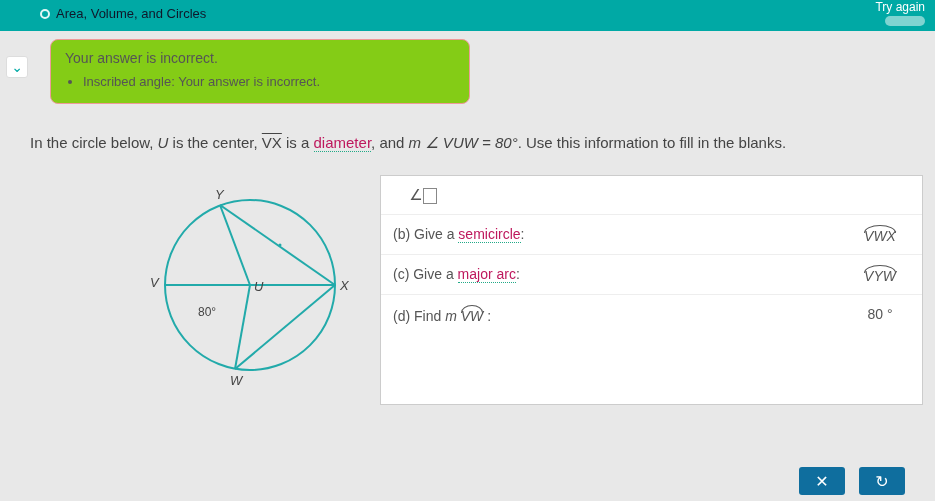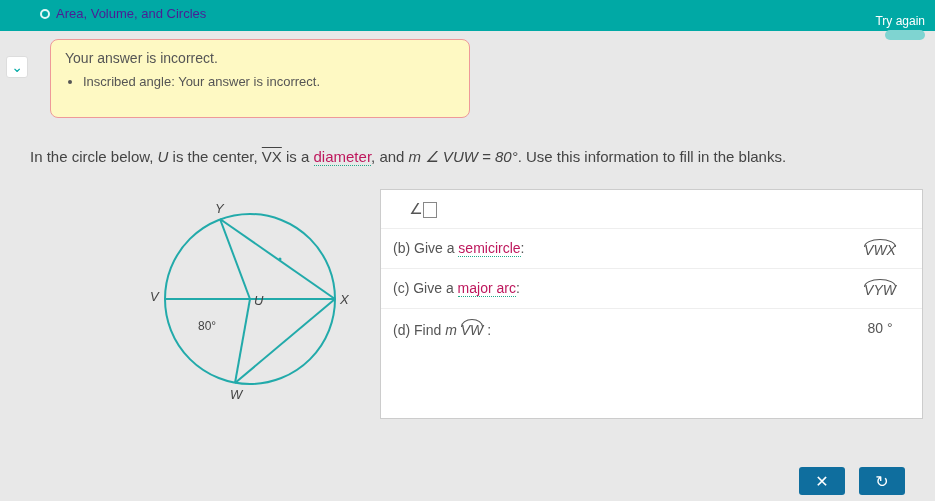--- a/index.html
+++ b/index.html
@@ -1,26 +1,26 @@
 <!DOCTYPE html>
 <html><head>
 <meta charset="utf-8">
 <style>
 *{box-sizing:border-box;margin:0;padding:0;font-family:Arial,Helvetica,sans-serif}
 body{background:#e8e8e8;width:935px;height:501px;overflow:hidden;position:relative}
 .topbar{background:#00a9a5;color:#fff;padding:6px 10px 10px 40px;position:relative}
 .ham{position:absolute;left:8px;top:10px;cursor:pointer}
 .ham div{width:18px;height:2px;background:#444;margin:3px 0}
-.crumb{font-size:13px;display:flex;align-items:center;gap:6px;color:#4c1d95}
+.crumb{font-size:13px;display:flex;align-items:center;gap:6px;color:#0f172a}
 .dot{width:10px;height:10px;border:2px solid #e0f7f6;border-radius:50%}
 .title{font-size:15px;margin-top:2px}
-.try{position:absolute;right:10px;top:14px;font-size:12px;text-align:left}
+.try{position:absolute;right:10px;top:0;font-size:12px;text-align:left}
 .pill{width:40px;height:10px;background:#7fd4d1;border-radius:5px;margin-top:2px;margin-left:auto}
 .chev{position:absolute;left:6px;top:56px;background:#fff;border:1px solid #ddd;border-radius:3px;width:22px;height:22px;display:flex;align-items:center;justify-content:center;color:#00a9a5;font-size:14px;cursor:pointer}
-.feedback{margin:8px 20px 0 50px;border:1px solid #e99;border-radius:8px;padding:10px 14px 28px;background:#fef9c3;max-width:420px}
+.feedback{margin:8px 20px 0 50px;border:1px solid #e99;border-radius:8px;padding:10px 14px 14px;background:#84cc16;max-width:420px}
 .feedback .h{font-size:14px;color:#555;margin-bottom:8px}
 .feedback ul{margin-left:18px;font-size:13px;color:#555}
 .stem{margin:28px 20px 0 30px;font-size:15px;color:#444;line-height:1.5}
 .ul{border-bottom:1px dotted #2a8;color:#be185d;cursor:pointer}
 .ov{text-decoration:overline}
 .main{display:flex;margin-top:20px}
 .figwrap{flex:0 0 380px;position:relative;height:230px}
 svg.fig{position:absolute;left:140px;top:10px}
 .lbl{position:absolute;font-size:13px;font-style:italic;color:#444}
 .ansbox{flex:1;margin-right:12px;border:1px solid #ccc;background:#fff}

